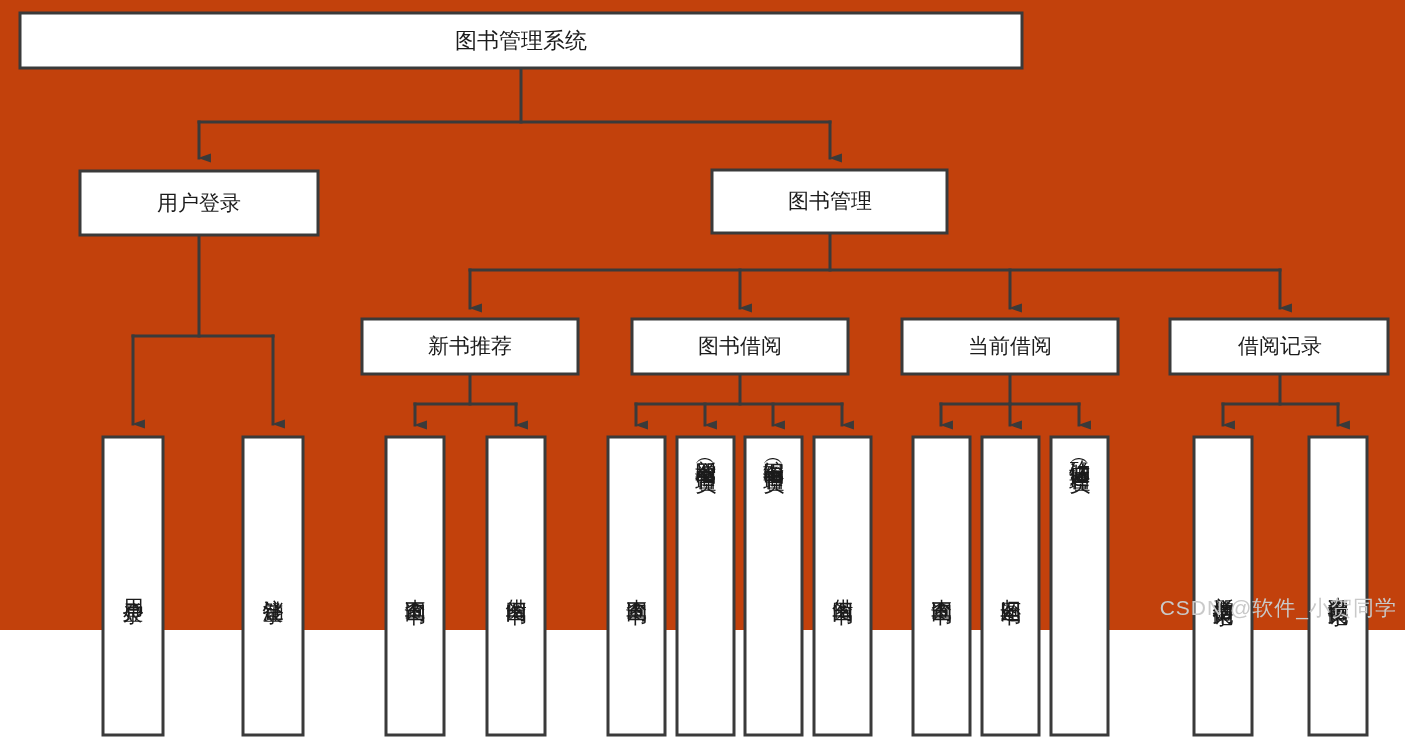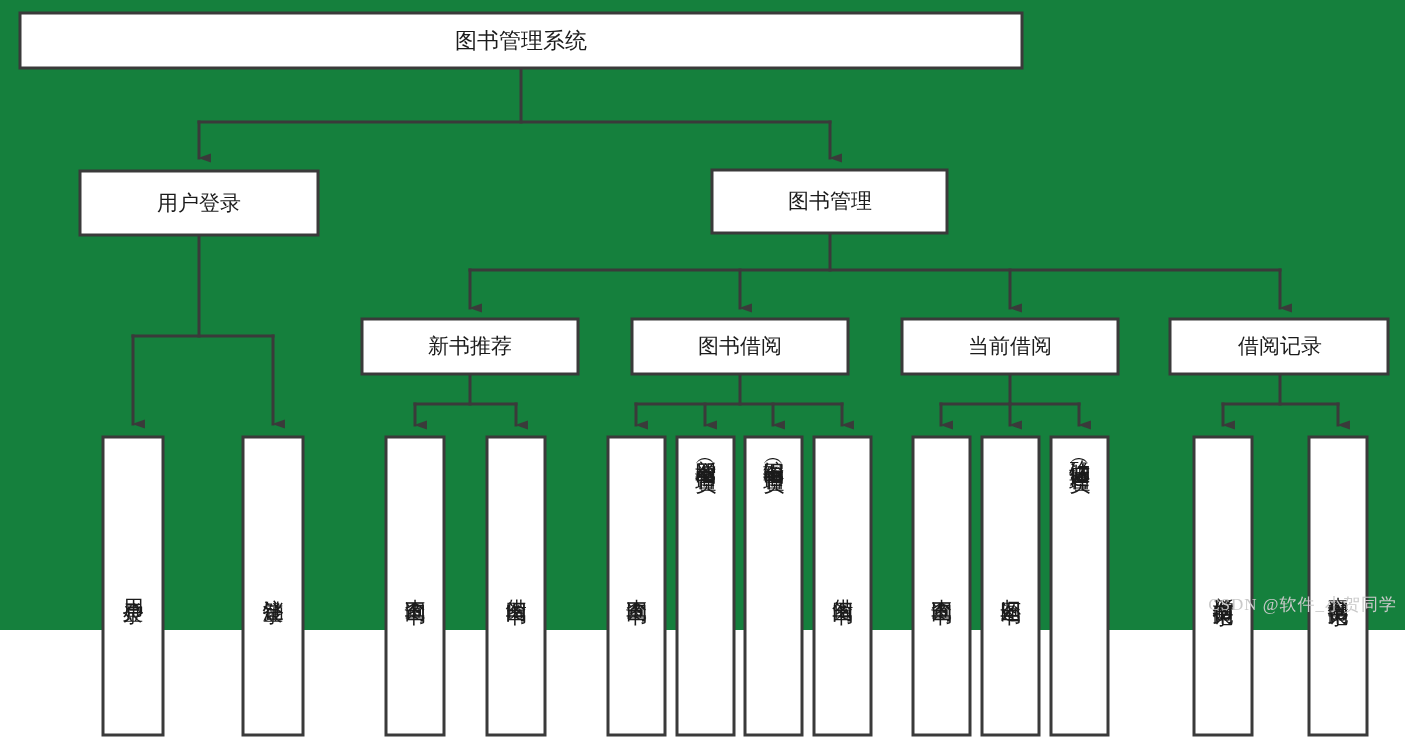--- a/index.html
+++ b/index.html
@@ -1,21 +1,21 @@
 <!DOCTYPE html>
 <html><head>
 <meta charset="utf-8">
 <style>
   html,body{margin:0;padding:0;background:#ffffff;}
   body{
     width:1405px;height:747px;
     font-family:"DejaVu Sans","Liberation Sans",sans-serif;
     overflow:hidden;
   }
-  #diagram-root{position:relative;width:1405px;height:630px;background:#15803d;}
+  #diagram-root{position:relative;width:1405px;height:630px;background:#c2410c;}
   svg#tree{position:absolute;left:0;top:0;width:1405px;height:747px;}
   .node-box{fill:#ffffff;stroke:#3a3a3a;stroke-width:3;}
   .leaf-box{fill:#ffffff;stroke:#3a3a3a;stroke-width:3;}
   .link{stroke:#3a3a3a;stroke-width:3;fill:none;stroke-linecap:square;}
   .node-label{
     font-family:"DejaVu Sans","Liberation Sans",sans-serif;
     font-size:21px;fill:#1b1b1b;text-anchor:middle;dominant-baseline:middle;
   }
   .root-label{
     font-family:"DejaVu Sans","Liberation Sans",sans-serif;
@@ -31,23 +31,23 @@
     text-orientation:upright;
     font-family:"DejaVu Sans","Liberation Sans",sans-serif;
     font-size:21px;
     line-height:1.08;
     letter-spacing:2px;
     color:#1b1b1b;
     white-space:nowrap;
   }
   .watermark{
     position:absolute;
-    right:8px;bottom:14px;
-    font-family:Liberation Serif, serif;
-    font-size:17px;
+    right:8px;bottom:8px;
+    font-family:Liberation Sans, sans-serif;
+    font-size:21px;
     color:#c9c9c9;
     letter-spacing:1px;
     white-space:nowrap;
   }
 </style>
 </head>
 <body>
 
 <div id="diagram-root">
 

